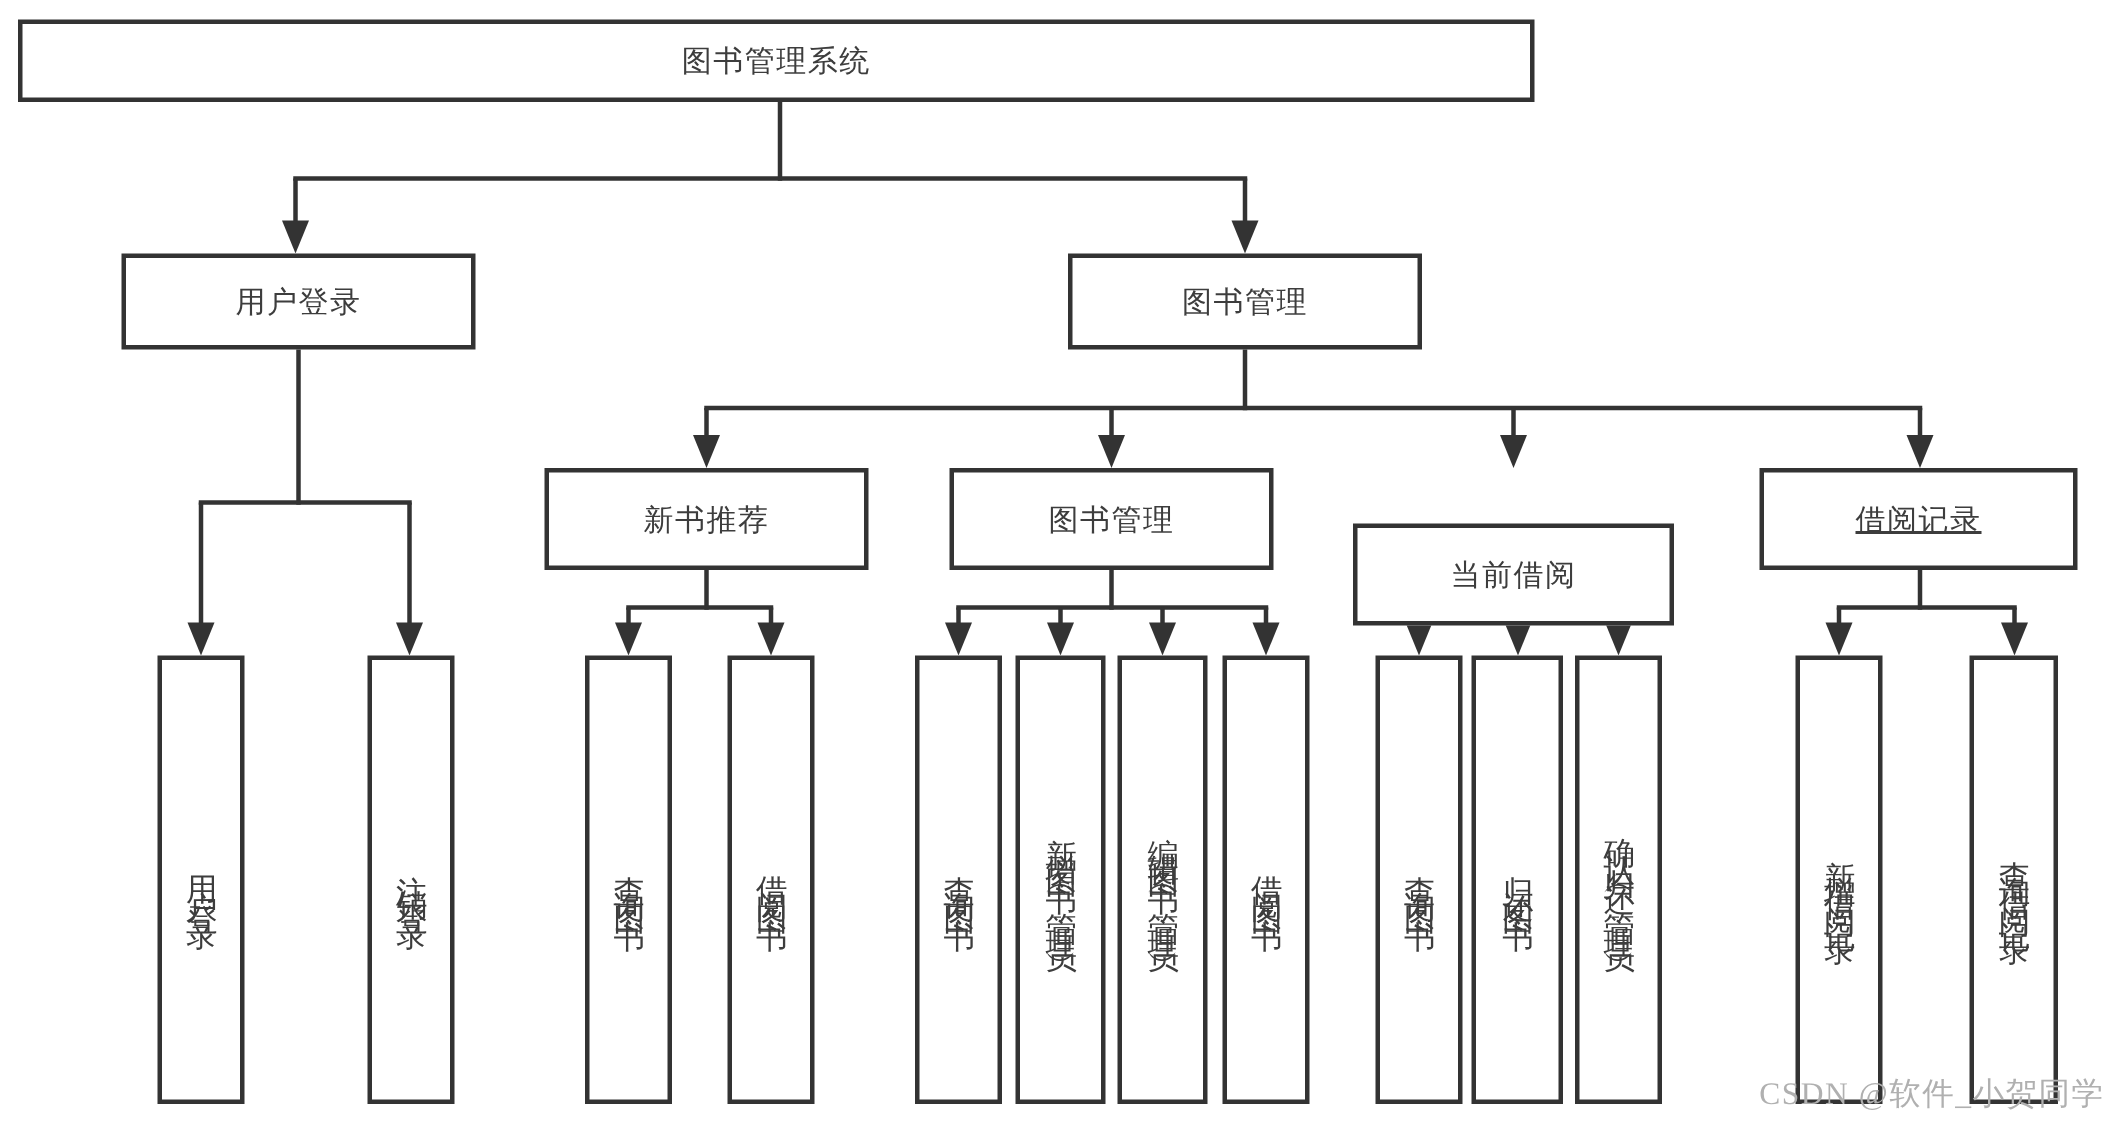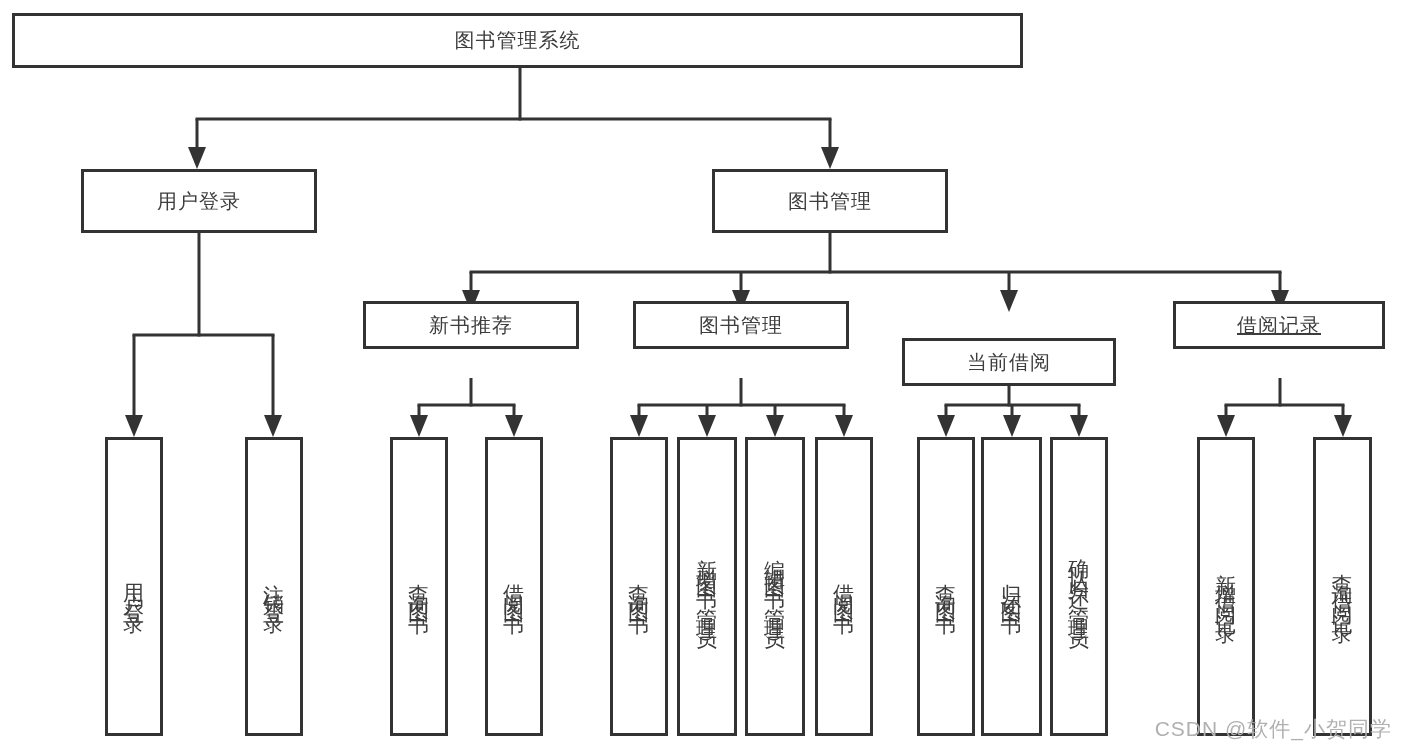--- a/index.html
+++ b/index.html
@@ -32,40 +32,41 @@
     justify-content: center;
     color: #3d3d3d;
   }
   .hbox {
     font-size: 20px;
     letter-spacing: 1px;
     white-space: nowrap;
   }
   .root  { left: 12px;  top: 13px;  width: 1011px; height: 55px; }
   .l2    { top: 169px;  height: 64px; }
-  .l3    { top: 301px;  height: 48px; }
+  .l3    { top: 312px;  height: 68px; }
   .vbox  { top: 437px;  height: 299px; }
   .vbox span {
     writing-mode: vertical-rl;
     text-orientation: mixed;
     font-size: 21px;
     line-height: 1;
     letter-spacing: 10px;
     color: #3d3d3d;
     white-space: nowrap;
   }
   .watermark {
     position: absolute;
-    right: 13px;
+    right: 2px;
     bottom: 4px;
     font-size: 21px;
     letter-spacing: 1px;
     color: #b0b0b0;
     z-index: 5;
     white-space: nowrap;
+    font-family: Liberation Serif, serif;
   }
 </style>
 </head>
 <body>
 
 <div id="canvas">
 
   <svg id="wires" viewBox="0 0 1405 747" xmlns="http://www.w3.org/2000/svg">
     <g stroke="#333333" stroke-width="3" fill="none">
 

